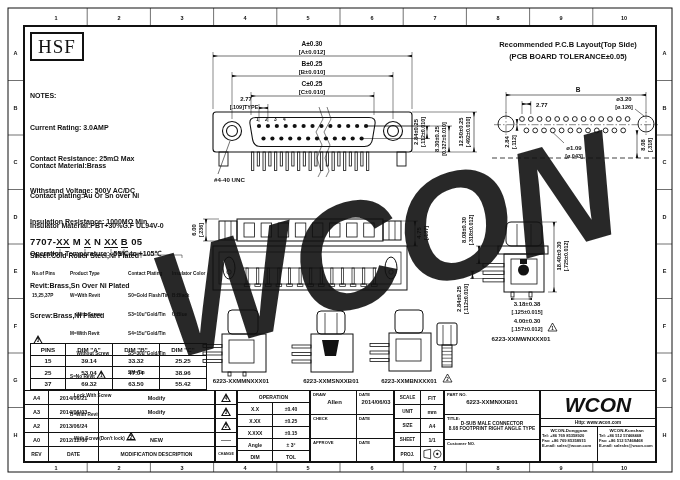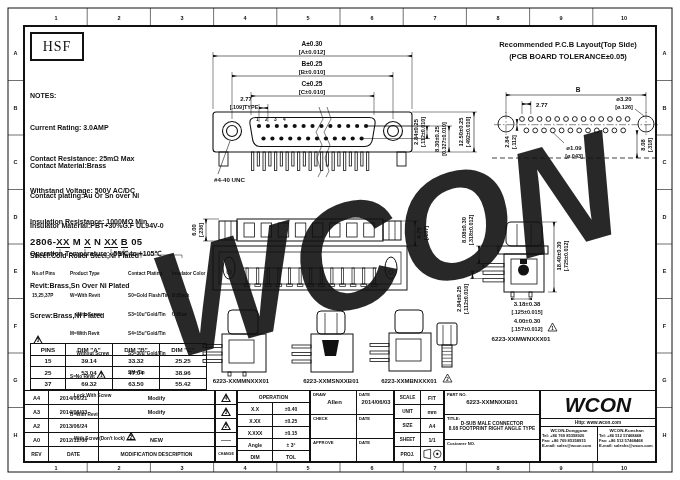--- a/index.html
+++ b/index.html
@@ -2,21 +2,21 @@
 <html><head>
 <meta charset="utf-8">
 <style>
   html,body{margin:0;padding:0;background:#fff}
   .page{position:relative;width:680px;height:480px;background:#fff;overflow:hidden;
         font-family:"Liberation Sans",sans-serif;color:#111}
   .abs{position:absolute}
   svg text{fill:#111;stroke:none;font-family:"Liberation Sans",sans-serif;font-weight:700}
   .hsf{left:30px;top:32px;width:50px;height:25px;border:2px solid #111;display:flex;
        align-items:center;justify-content:center;font-family:"Liberation Serif",serif;
-       font-size:14px;letter-spacing:1px}
+       font-size:19px;letter-spacing:1px}
   .txt{font-weight:700;font-size:7px;line-height:10.5px;white-space:pre}
   .notes{left:30px;top:70px}
   .mats{left:30px;top:141px;line-height:10px}
   .ordtitle{left:36px;top:207px;font-family:"Liberation Serif",serif;font-style:italic;
             font-weight:700;font-size:14.5px}
   .ordcode{left:30px;top:236px;font-size:9.5px;font-weight:700;letter-spacing:.4px}
   .u{border-bottom:1px solid #111}
   .ordcol{font-size:4.7px;line-height:6.4px;font-weight:700;white-space:pre}
   .tri{position:relative;width:10px;height:9px;display:inline-block;vertical-align:-1px}
   .tri:before{content:"";position:absolute;inset:0;background:#111;clip-path:polygon(50% 0,100% 100%,0 100%)}
@@ -430,21 +430,21 @@
   <div>Contact Material:Brass</div>
   <div>Contact plating:Au Or Sn over Ni</div>
   <div>Insulator Material:PBT+30%G.F UL94V-0</div>
   <div>Sheel:Cold Roller Steel,Ni Plated</div>
   <div>Revit:Brass,Sn Over Ni Plated</div>
   <div>Screw:Brass,Ni Plated</div>
 </div>
 
 
 <div class="abs ordcode">
-  <span>2806-</span><span class="u">XX</span><span> M </span><span class="u">X</span><span> N </span><span class="u">XX</span><span> </span><span class="u">B</span><span> 05</span>
+  <span>7707-</span><span class="u">XX</span><span> M </span><span class="u">X</span><span> N </span><span class="u">XX</span><span> </span><span class="u">B</span><span> 05</span>
 </div>
 
 <div class="abs ordcol" style="left:32px;top:258px">
   <div>No.of Pins</div>
   <div style="margin-top:3px">15,25,37P</div>
 </div>
 <div class="abs ordcol" style="left:70px;top:258px">
   <div>Product Type</div>
   <div style="margin-top:3px">W=With Revit</div>
   <div>     With Screw</div>

